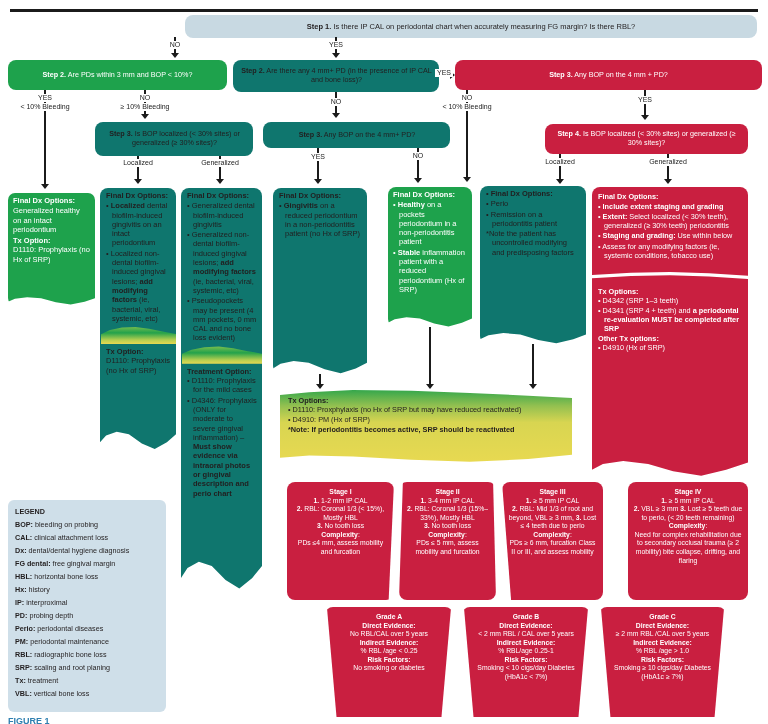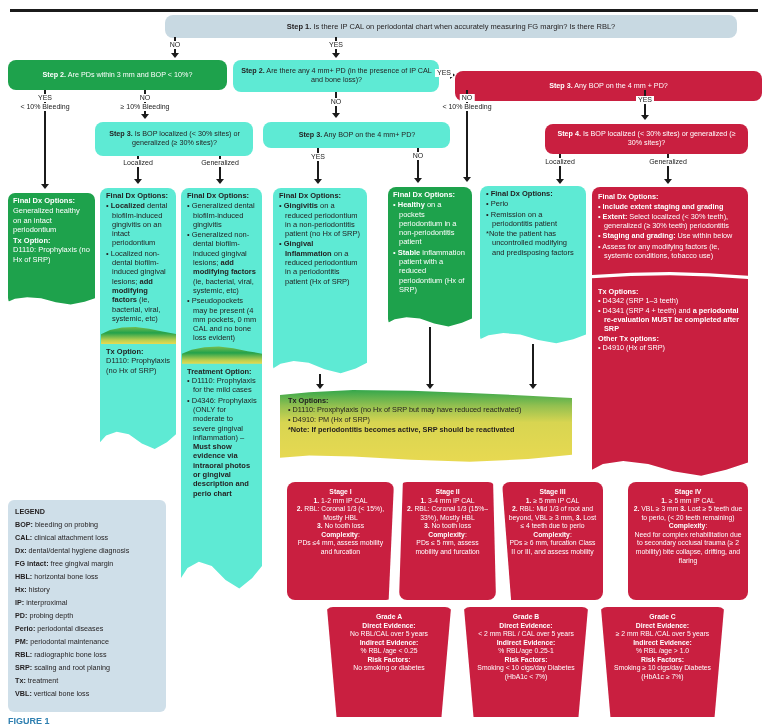--- a/index.html
+++ b/index.html
@@ -1,22 +1,22 @@
 <!DOCTYPE html>
 <html><head>
 <meta charset="utf-8">
 <style>
   html,body{margin:0;padding:0;background:#fff;}
   #canvas{position:relative;width:768px;height:724px;background:#fff;overflow:hidden;
           font-family:"Liberation Sans",sans-serif;color:#221e1f;}
   .bx{position:absolute;box-sizing:border-box;border-radius:8px;padding:3px 5px;
       font-size:7.2px;line-height:1.2;overflow:hidden;}
-  .blue{background:#c8d9e2;color:#221e1f;}
+  .blue{background:#c8d9e2;color:#221e1f;margin-left:20px;}
   .green{background:#1ea24c;color:#fff;}
-  .yellow{background:#5eead4;color:#221e1f;padding-left:6px;}
+  .yellow{background:#0f766e;color:#221e1f;padding-left:6px;}
   .red{background:#c91f40;color:#fff;}
   .qbox{display:flex;align-items:center;justify-content:center;text-align:center;}
   .b{font-weight:bold;}
   
   .banner{clip-path:polygon(0 0,100% 0,100% 94%,88% 97%,72% 99.6%,55% 97.5%,38% 94%,22% 93%,8% 94.5%,0 97%);
           font-size:7.5px;line-height:1.24;}
   .banner7{clip-path:polygon(0 0,100% 0,100% 95%,86% 97.5%,70% 99.6%,52% 98%,36% 95.5%,20% 94.5%,7% 95.5%,0 97.5%);}
   .hdr{font-weight:bold;margin-bottom:1px;}
   .itm{padding-left:6px;text-indent:-6px;margin-bottom:1px;}
   .wavediv{height:18px;margin:3px -5px 3px -5px;
@@ -70,21 +70,21 @@
 
   <div class="bx green qbox" style="left:8px;top:60px;width:219px;height:30px;">
     <span><span class="b">Step 2.</span><span> Are PDs within 3 mm and BOP &lt; 10%?</span></span>
   </div>
   <div class="bx yellow qbox" style="left:233px;top:60px;width:206px;height:32px;">
     <span><span class="b">Step 2.</span><span> Are there any 4 mm+ PD (in the presence of IP CAL and bone loss)?</span></span>
   </div>
   <div class="hline" style="left:439px;top:74px;width:13px;"></div>
   <div class="ahr" style="left:450px;top:71px;"></div>
   <div class="blabel" style="left:444px;top:69px;">YES</div>
-  <div class="bx red qbox" style="left:455px;top:60px;width:307px;height:30px;margin-top:11px;">
+  <div class="bx red qbox" style="left:455px;top:60px;width:307px;height:30px;">
     <span><span class="b">Step 3.</span><span> Any BOP on the 4 mm + PD?</span></span>
   </div>
 
   <div class="vline" style="left:44px;top:90px;height:94px;"></div>
   <div class="ahd" style="left:41px;top:184px;"></div>
   <div class="blabel" style="left:45px;top:94px;">YES</div>
   <div class="blabel" style="left:45px;top:103px;">&lt; 10% Bleeding</div>
   <div class="vline" style="left:144px;top:90px;height:24px;"></div>
   <div class="ahd" style="left:141px;top:114px;"></div>
   <div class="blabel" style="left:145px;top:94px;">NO</div>
@@ -163,21 +163,20 @@
     <div>
         <div class="itm">• D1110: Prophylaxis for the mild cases</div>
         <div class="itm"><span>• D4346: Prophylaxis (ONLY for moderate to severe gingival inflammation) – </span><b>Must show evidence via intraoral photos or gingival description and perio chart</b></div>
       </div>
   </div>
 
   <div class="bx yellow banner" style="left:273px;top:188px;width:94px;height:186px;">
     <div class="hdr">Final Dx Options:</div>
     <div>
         <div class="itm"><span>• </span><b>Gingivitis</b><span> on a reduced periodontium in a non-periodontitis patient (no Hx of SRP)</span></div>
-        <div class="itm"><span>• </span><b>Gingival Inflammation</b><span> on a reduced periodontium in a periodontitis patient (Hx of SRP)</span></div>
       </div>
   </div>
 
   <div class="bx green banner" style="left:388px;top:187px;width:84px;height:140px;">
     <div class="hdr">Final Dx Options:</div>
     <div>
         <div class="itm"><span>• </span><b>Healthy</b><span> on a pockets periodontium in a non-periodontitis patient</span></div>
         <div class="itm"><span>• </span><b>Stable</b><span> inflammation patient with a reduced periodontium (Hx of SRP)</span></div>
       </div>
   </div>
@@ -299,21 +298,21 @@
         <div class="ctr">Smoking ≥ 10 cigs/day Diabetes (HbA1c ≥ 7%)</div>
       </div>
   </div>
 
   <div id="legend">
     <div class="b" style="line-height:13px;">LEGEND</div>
     <div>
         <div class="lgd"><b>BOP:</b><span> bleeding on probing</span></div>
         <div class="lgd"><b>CAL:</b><span> clinical attachment loss</span></div>
         <div class="lgd"><b>Dx:</b><span> dental/dental hygiene diagnosis</span></div>
-        <div class="lgd"><b>FG intact:</b><span> free gingival margin</span></div>
+        <div class="lgd"><b>FG dental:</b><span> free gingival margin</span></div>
         <div class="lgd"><b>HBL:</b><span> horizontal bone loss</span></div>
         <div class="lgd"><b>Hx:</b><span> history</span></div>
         <div class="lgd"><b>IP:</b><span> interproximal</span></div>
         <div class="lgd"><b>PD:</b><span> probing depth</span></div>
         <div class="lgd"><b>Perio:</b><span> periodontal diseases</span></div>
         <div class="lgd"><b>PM:</b><span> periodontal maintenance</span></div>
         <div class="lgd"><b>RBL:</b><span> radiographic bone loss</span></div>
         <div class="lgd"><b>SRP:</b><span> scaling and root planing</span></div>
         <div class="lgd"><b>Tx:</b><span> treatment</span></div>
         <div class="lgd"><b>VBL:</b><span> vertical bone loss</span></div>

